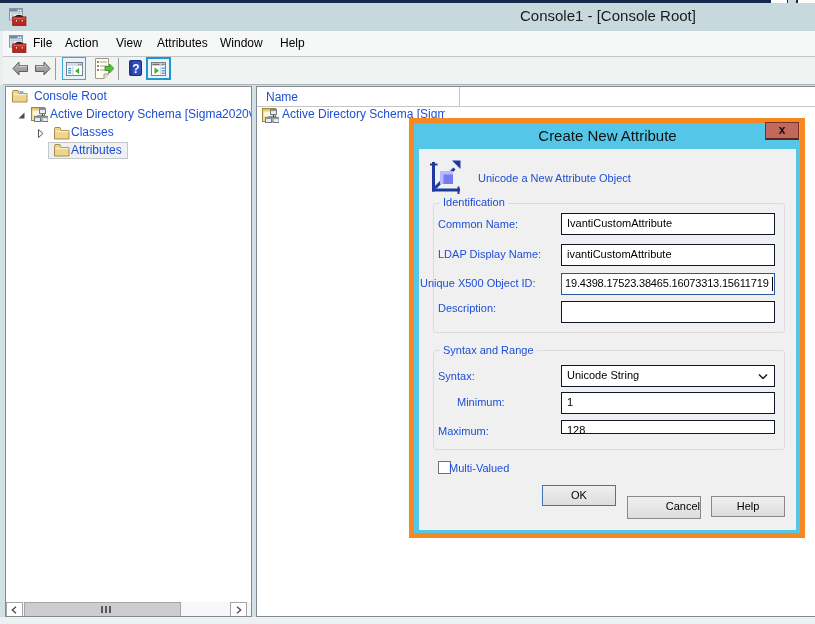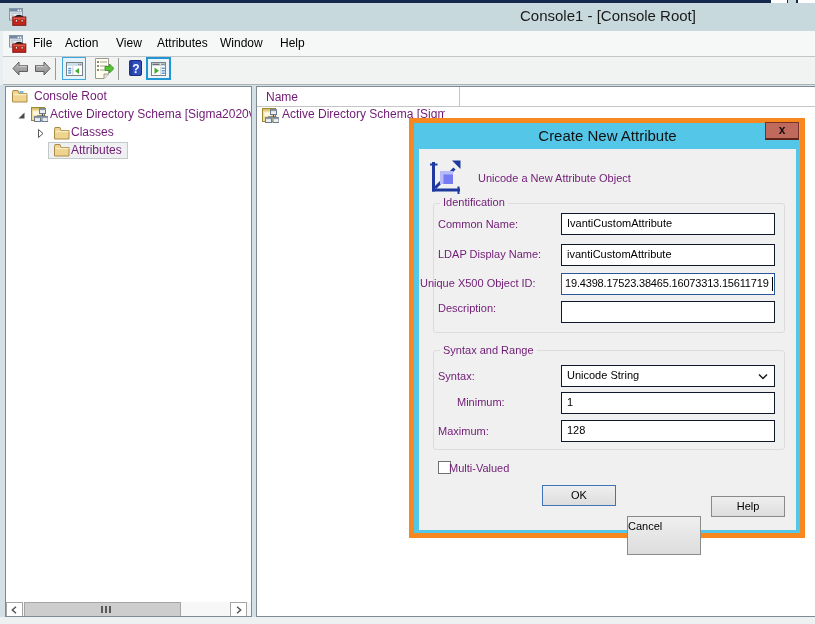--- a/index.html
+++ b/index.html
@@ -1,20 +1,20 @@
 <!DOCTYPE html>
 <html><head>
 <meta charset="utf-8">
 <style>
   html,body{margin:0;padding:0;}
   body{width:815px;height:624px;overflow:hidden;font-family:"Liberation Sans",sans-serif;background:#fff;}
   #app{position:relative;width:815px;height:624px;background:#e9eef0;}
   .abs{position:absolute;}
   .tb{box-sizing:border-box;position:absolute;background:#fff;border:1px solid #0f172a;font-size:11px;color:#000;padding:3px 0 0 5px;}
-  .lbl{position:absolute;font-size:11px;color:#701a75;white-space:nowrap;}
+  .lbl{position:absolute;font-size:11px;color:#1d4ed8;white-space:nowrap;}
 </style>
 </head>
 <body>
 <div id="app">
 
   <div class="abs" style="left:0;top:0;width:815px;height:3px;background:#15294d;"></div>
   <div class="abs" style="left:771px;top:0;width:16px;height:3px;background:#fdfdfd;"></div>
   <div class="abs" style="left:788px;top:0;width:8px;height:3px;background:#c9dade;"></div>
   <div class="abs" style="left:798px;top:0;width:17px;height:3px;background:#fdfdfd;"></div>
 
@@ -246,25 +246,25 @@
       <div class="lbl" style="left:19px;top:221px;">Syntax:</div>
       <div class="lbl" style="left:19px;top:247px;margin-left:19px;">Minimum:</div>
       <div class="lbl" style="left:19px;top:276px;">Maximum:</div>
 
       <div class="tb" style="left:142px;top:216px;width:214px;height:22px;">Unicode String
         <svg class="abs" style="right:6px;top:7px;" width="10" height="8" viewBox="0 0 10 8">
             <path d="M1 1.5 L5 5.5 L9 1.5" stroke="#1a1a1a" stroke-width="1.5" fill="none"></path>
           </svg>
       </div>
       <div class="tb" style="left:142px;top:243px;width:214px;height:22px;">1</div>
-      <div class="tb" style="left:142px;top:271px;width:214px;height:22px;">128</div>
+      <div class="tb" style="left:142px;top:271px;width:214px;height:14px;">128</div>
 
       <div class="abs" style="left:19px;top:312px;width:13px;height:13px;background:#fff;border:1px solid #707070;box-sizing:border-box;"></div>
       <div class="lbl" style="left:30px;top:313px;">Multi-Valued</div>
 
       <div class="abs" style="left:123px;top:336px;width:74px;height:21px;background:linear-gradient(#efefef,#dddddd);border:1px solid #3f74b8;box-sizing:border-box;text-align:center;font-size:11px;line-height:19px;">OK</div>
-      <div class="abs" style="left:208px;top:347px;width:74px;height:39px;background:linear-gradient(#efefef,#dddddd);border:1px solid #8a8a8a;box-sizing:border-box;text-align:left;font-size:11px;line-height:19px;margin-top:20px;">Cancel</div>
+      <div class="abs" style="left:208px;top:347px;width:74px;height:23px;background:linear-gradient(#efefef,#dddddd);border:1px solid #8a8a8a;box-sizing:border-box;text-align:right;font-size:11px;line-height:19px;">Cancel</div>
       <div class="abs" style="left:292px;top:347px;width:74px;height:21px;background:linear-gradient(#efefef,#dddddd);border:1px solid #8a8a8a;box-sizing:border-box;text-align:center;font-size:11px;line-height:19px;">Help</div>
     </div>
     <div class="abs" style="left:10px;top:5px;width:377px;height:26px;font-size:15px;color:#111;text-align:center;line-height:26px;">Create New Attribute</div>
     <div class="abs" style="left:356px;top:4px;width:34px;height:18px;background:#c0695d;border:1px solid #7a3025;border-bottom:2px solid #5f2318;box-sizing:border-box;text-align:center;font-weight:bold;font-size:12px;line-height:14px;color:#111;">x</div>
   </div>
 </div>
 
 </body></html>

